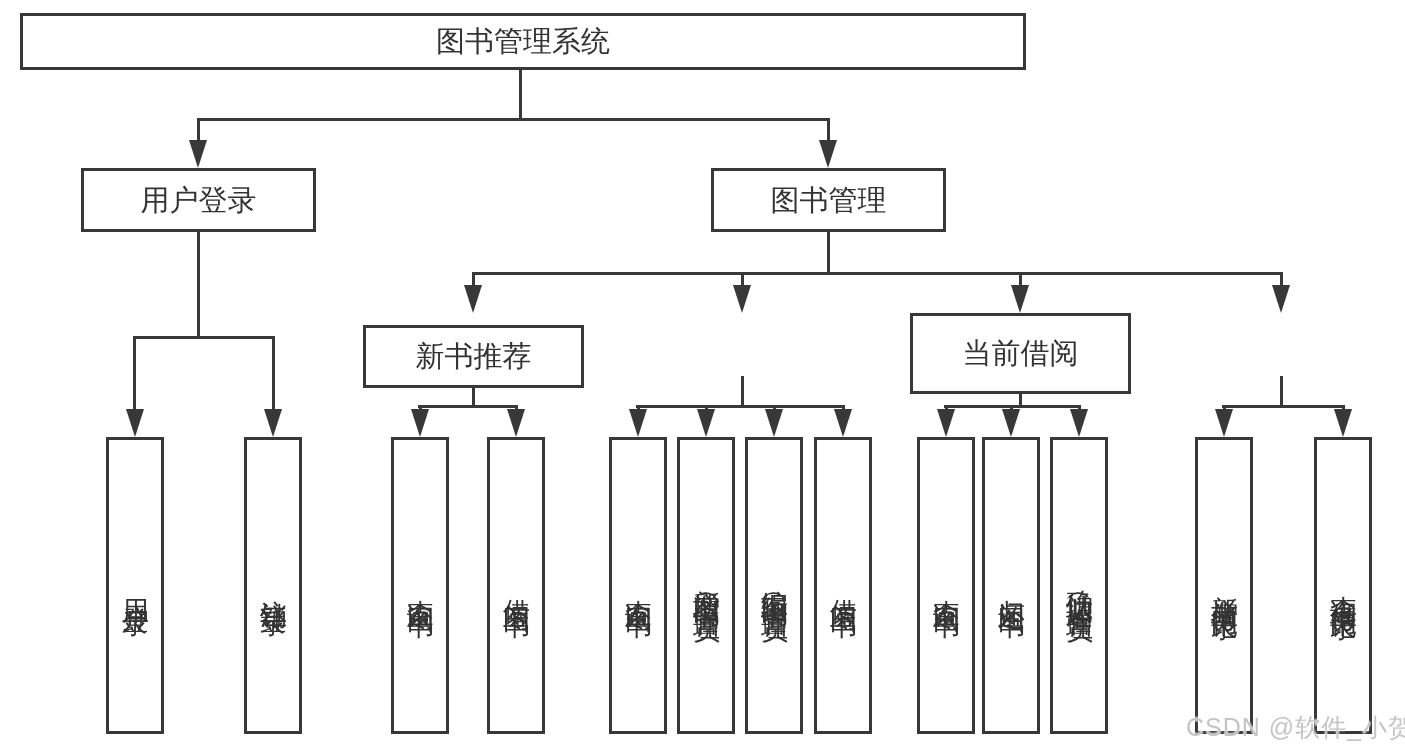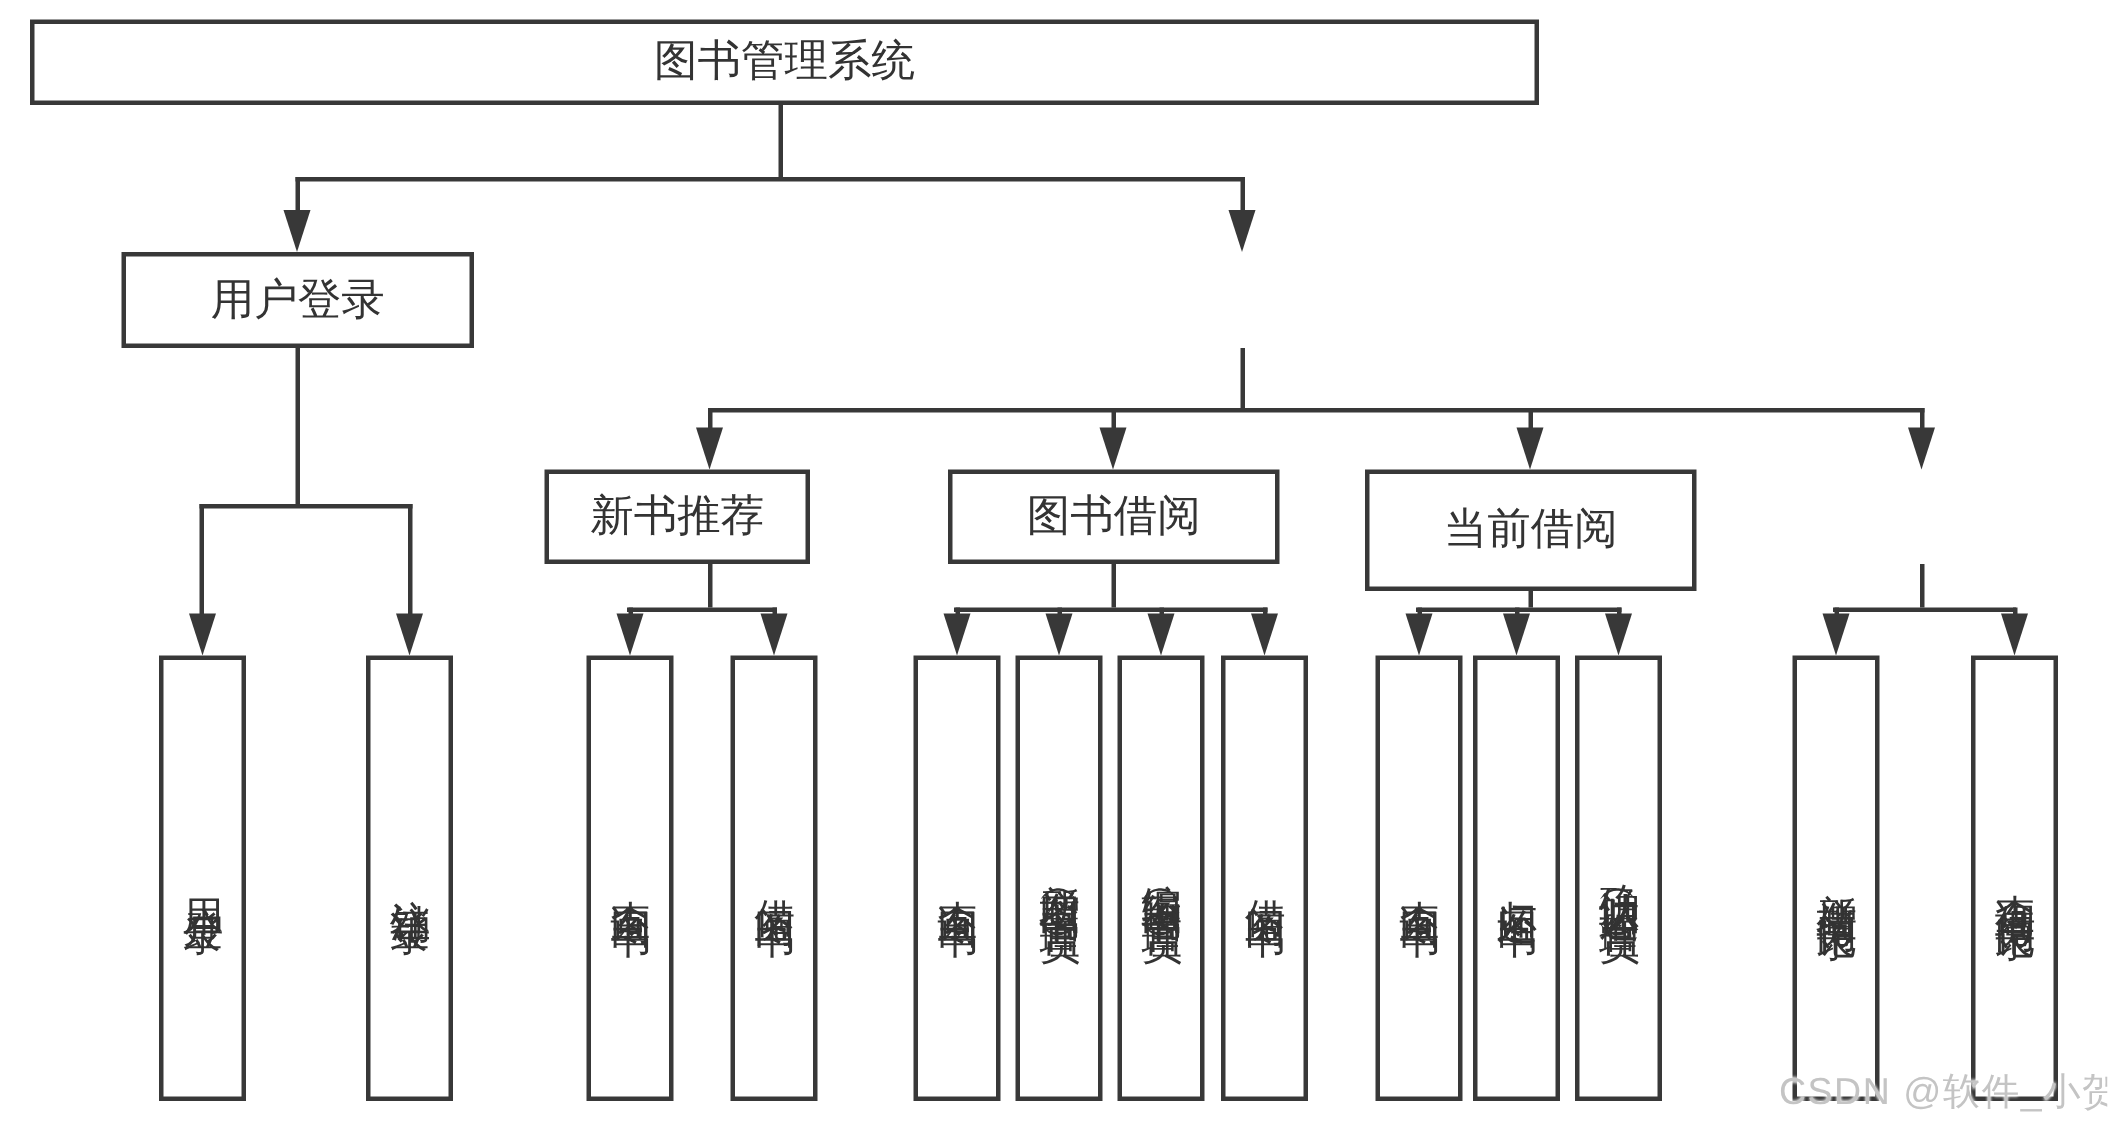--- a/index.html
+++ b/index.html
@@ -125,26 +125,26 @@
   <div class="arrow" style="left:1215px;top:409px"></div>
   <div class="arrow" style="left:1334px;top:409px"></div>
 
   <div class="node" style="left:20px;top:13px;width:1006px;height:57px">
     <span>图书管理系统</span>
   </div>
 
   <div class="node" style="left:81px;top:168px;width:235px;height:64px">
     <span>用户登录</span>
   </div>
+  <div class="node" style="left:711px;top:168px;width:235px;height:64px">
+    <span>图书管理</span>
+  </div>
 
-  <div class="node" style="left:363px;top:313px;width:177px;height:63px">
+  <div class="node" style="left:363px;top:325px;width:221px;height:63px">
     <span>新书推荐</span>
-  </div>
-  <div class="node" style="left:632px;top:313px;width:221px;height:63px">
-    <span>图书借阅</span>
   </div>
   <div class="node" style="left:910px;top:313px;width:221px;height:81px">
     <span>当前借阅</span>
   </div>
 
   <div class="node leaf" style="left:106px">
     <span class="vtext">用户登录</span>
   </div>
   <div class="node leaf" style="left:244px">
     <span class="vtext">注销登录</span>

